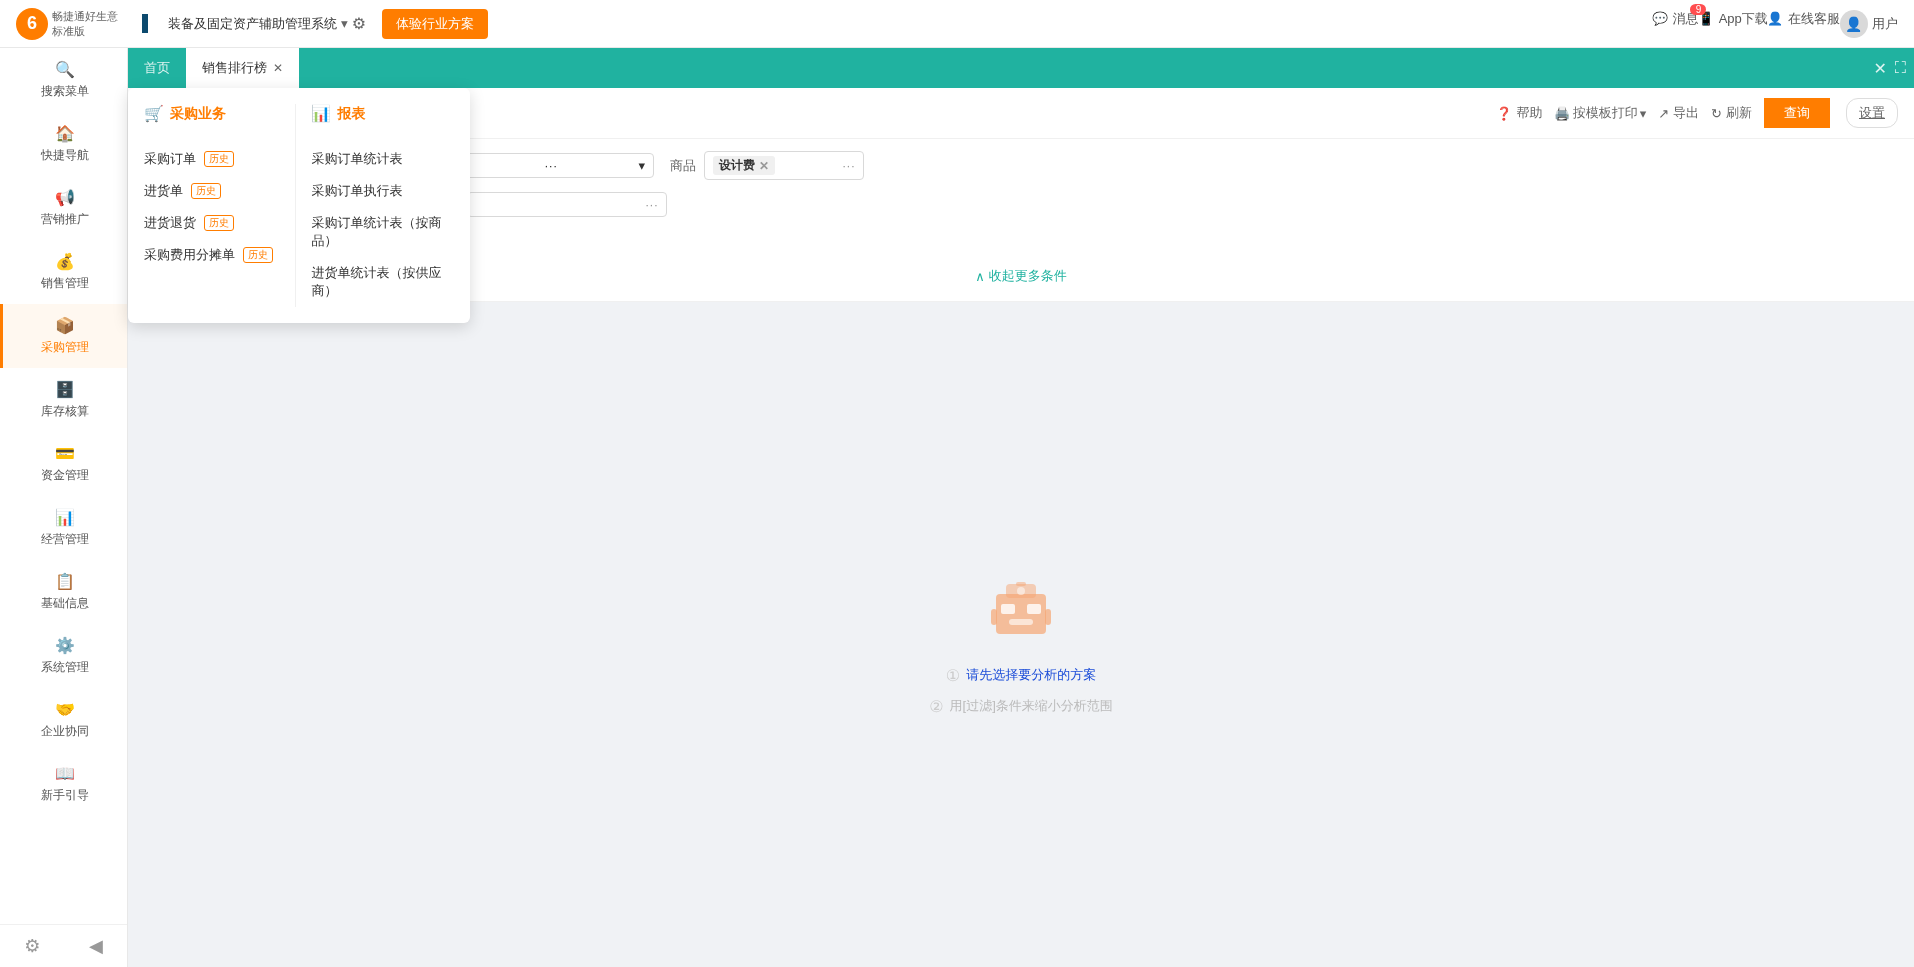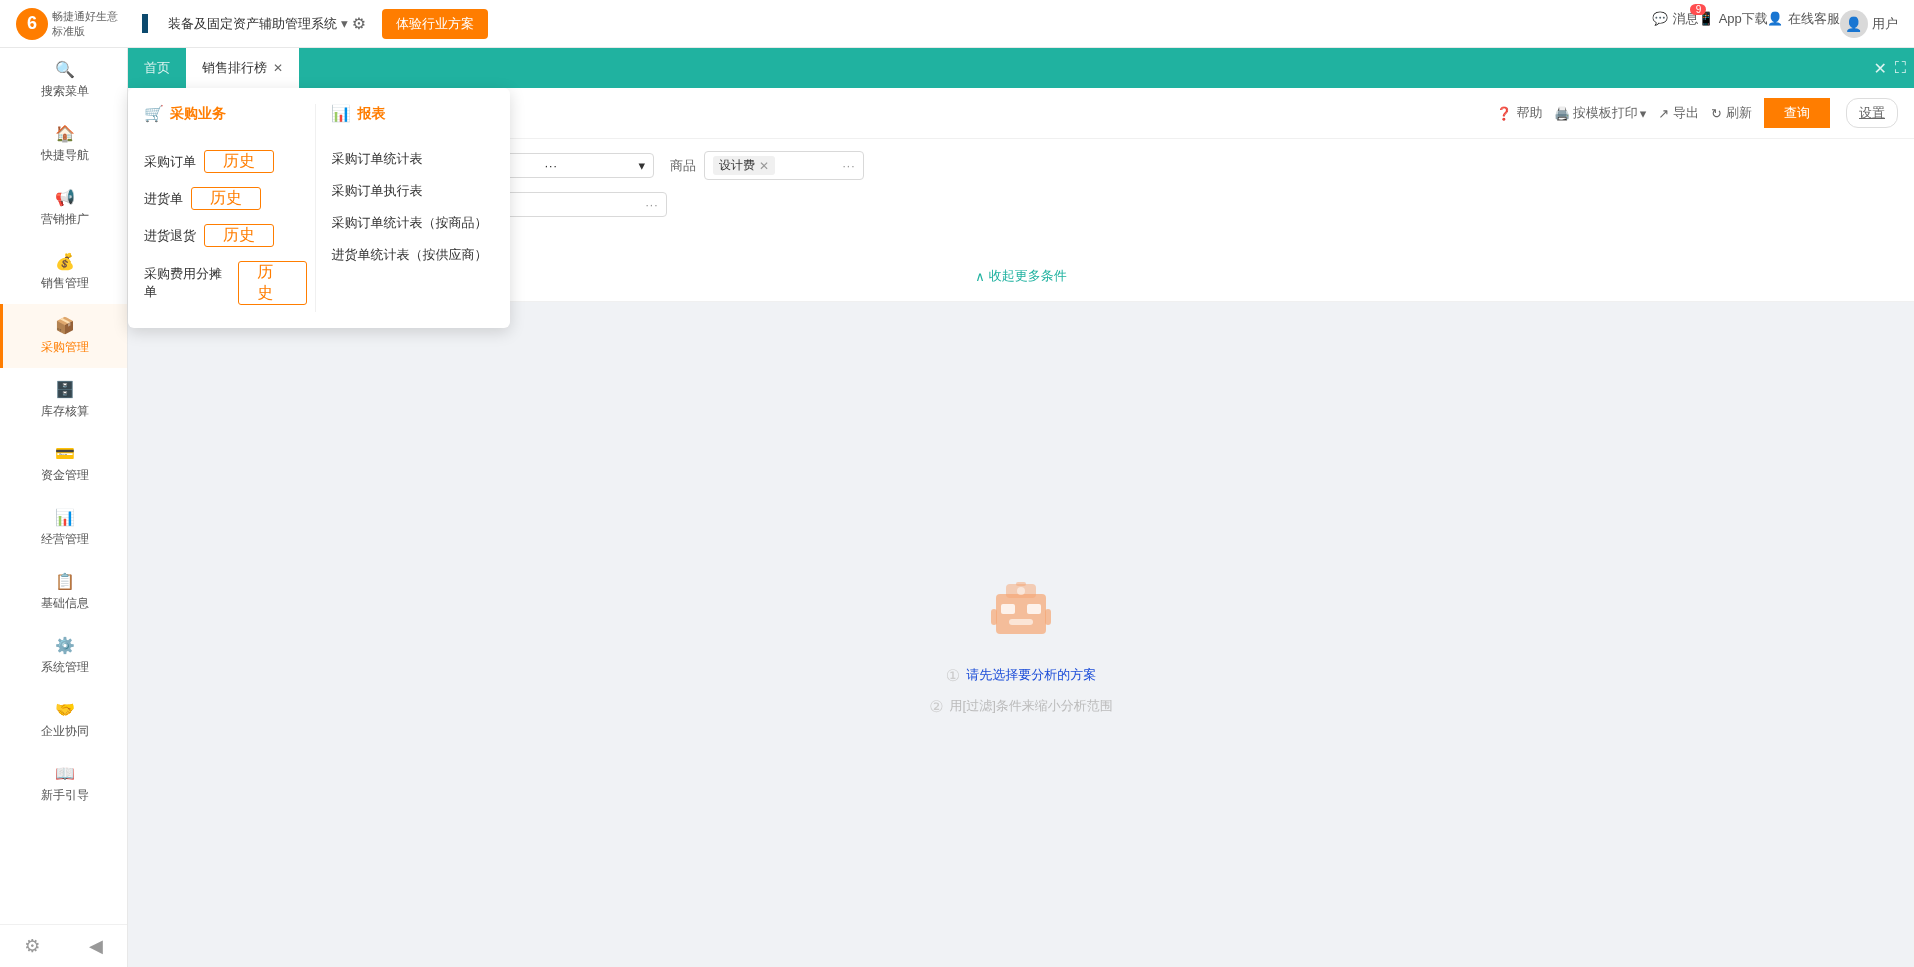--- a/index.html
+++ b/index.html
@@ -48,36 +48,36 @@
     .export-btn { display: flex; align-items: center; gap: 4px; }
     .query-btn { background: #ff7d00; color: white; border: none; border-radius: 0; padding: 6px 20px; font-size: 13px; cursor: pointer; }
     .setting-btn2 { background: none; border: 1px solid #ddd; border-radius: 12px; padding: 5px 12px; font-size: 13px; cursor: pointer; color: #666; margin-left: 4px; text-decoration: underline; }
 
     
     .filter-area { background: #fff; padding: 12px 16px; display: flex; flex-direction: column; gap: 10px; border-bottom: 1px solid #f0f0f0; }
     .filter-row { display: flex; align-items: center; gap: 16px; }
     .filter-item { display: flex; align-items: center; gap: 8px; }
     .filter-label { color: #666; font-size: 13px; white-space: nowrap; }
     .filter-input { border: 1px solid #d9d9d9; border-radius: 4px; padding: 4px 8px; font-size: 13px; color: #333; background: #fff; min-width: 120px; cursor: pointer; display: flex; align-items: center; justify-content: space-between; gap: 8px; }
-    .filter-tag { background: #f0f0f0; border-radius: 3px; padding: 1px 6px; font-size: 12px; display: flex; align-items: center; gap: 4px; }
+    .filter-tag { background: #f0f0f0; border-radius: 3px; padding: 1px 6px; font-size: 12px; display: flex; align-items: center; gap: 4px; font-weight: bold; }
     .tag-close { cursor: pointer; color: #999; }
     .filter-dots { color: #999; cursor: pointer; }
     .collapse-btn { display: flex; align-items: center; justify-content: center; gap: 4px; color: #20b2a0; font-size: 13px; cursor: pointer; padding: 4px 0; width: 100%; }
 
     
     .empty-state { flex: 1; display: flex; flex-direction: column; align-items: center; justify-content: center; gap: 12px; }
 
     
     .dropdown-menu { position: absolute; top: 88px; left: 128px; background: #fff; box-shadow: 0 4px 16px rgba(0,0,0,0.15); border-radius: 6px; z-index: 1000; display: flex; gap: 0; min-width: 340px; padding: 16px; }
     .menu-section { flex: 1; }
     .menu-section-title { display: flex; align-items: center; gap: 6px; font-size: 14px; font-weight: bold; color: #333; margin-bottom: 12px; padding-bottom: 8px; }
     .menu-section-title .section-icon { color: #ff7d00; font-size: 16px; }
     .menu-section + .menu-section { border-left: 1px solid #f0f0f0; padding-left: 16px; margin-left: 8px; }
     .menu-item { display: flex; align-items: center; gap: 8px; padding: 7px 0; cursor: pointer; color: #333; font-size: 13px; }
-    .history-badge { background: #fff; border: 1px solid #ff7d00; color: #ff7d00; border-radius: 3px; font-size: 16px; padding: 0 18px; }
+    .history-badge { background: #fff; border: 1px solid #ff7d00; color: #ff7d00; border-radius: 3px; font-size: 10px; padding: 0 4px; }
     .menu-section-title-highlight { color: #ff7d00; }
 
     .print-dropdown { display: flex; align-items: center; gap: 2px; }
   </style>
 </head>
 <body>
 
 <div class="app-container">
   <div class="top-bar">
     <div class="top-bar-left">

